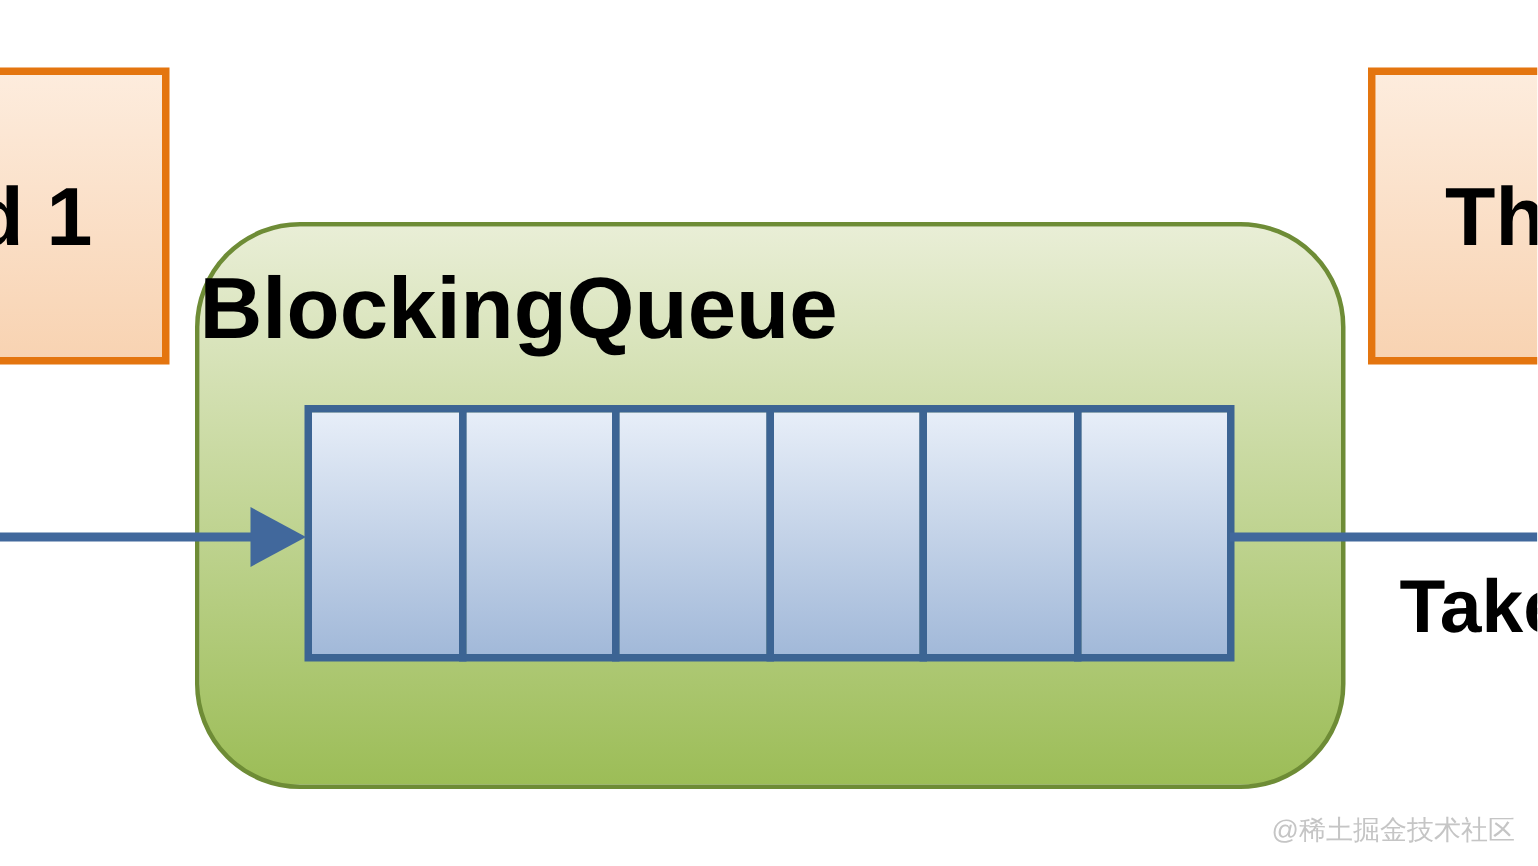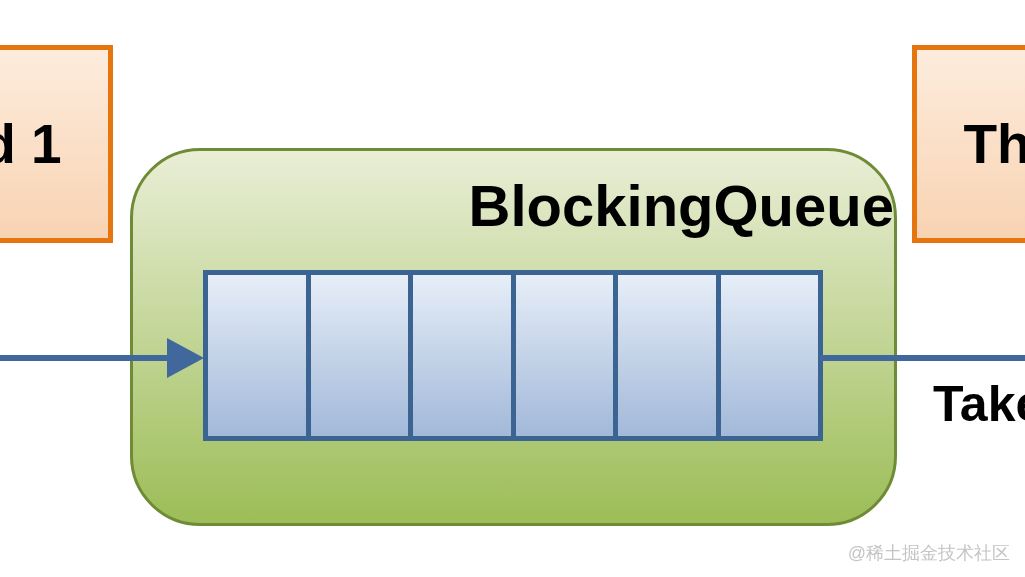--- a/index.html
+++ b/index.html
@@ -44,21 +44,21 @@
     left:130px;top:148px;
     width:767px;height:378px;
     box-sizing:border-box;
     border:3px solid var(--green-border);
     border-radius:70px;
     background:linear-gradient(180deg,var(--green-fill-top) 0%,var(--green-fill-bottom) 100%);
   }
   .queue-title{
     position:absolute;
     left:0;top:26px;width:100%;
-    text-align:right;
+    text-align:left;
     font-size:58px;font-weight:bold;line-height:1;
     color:var(--text);
   }
   .queue-slots{
     position:absolute;
     left:203px;top:270px;
     width:620px;height:171px;
     display:flex;
   }
   .queue-slot{

